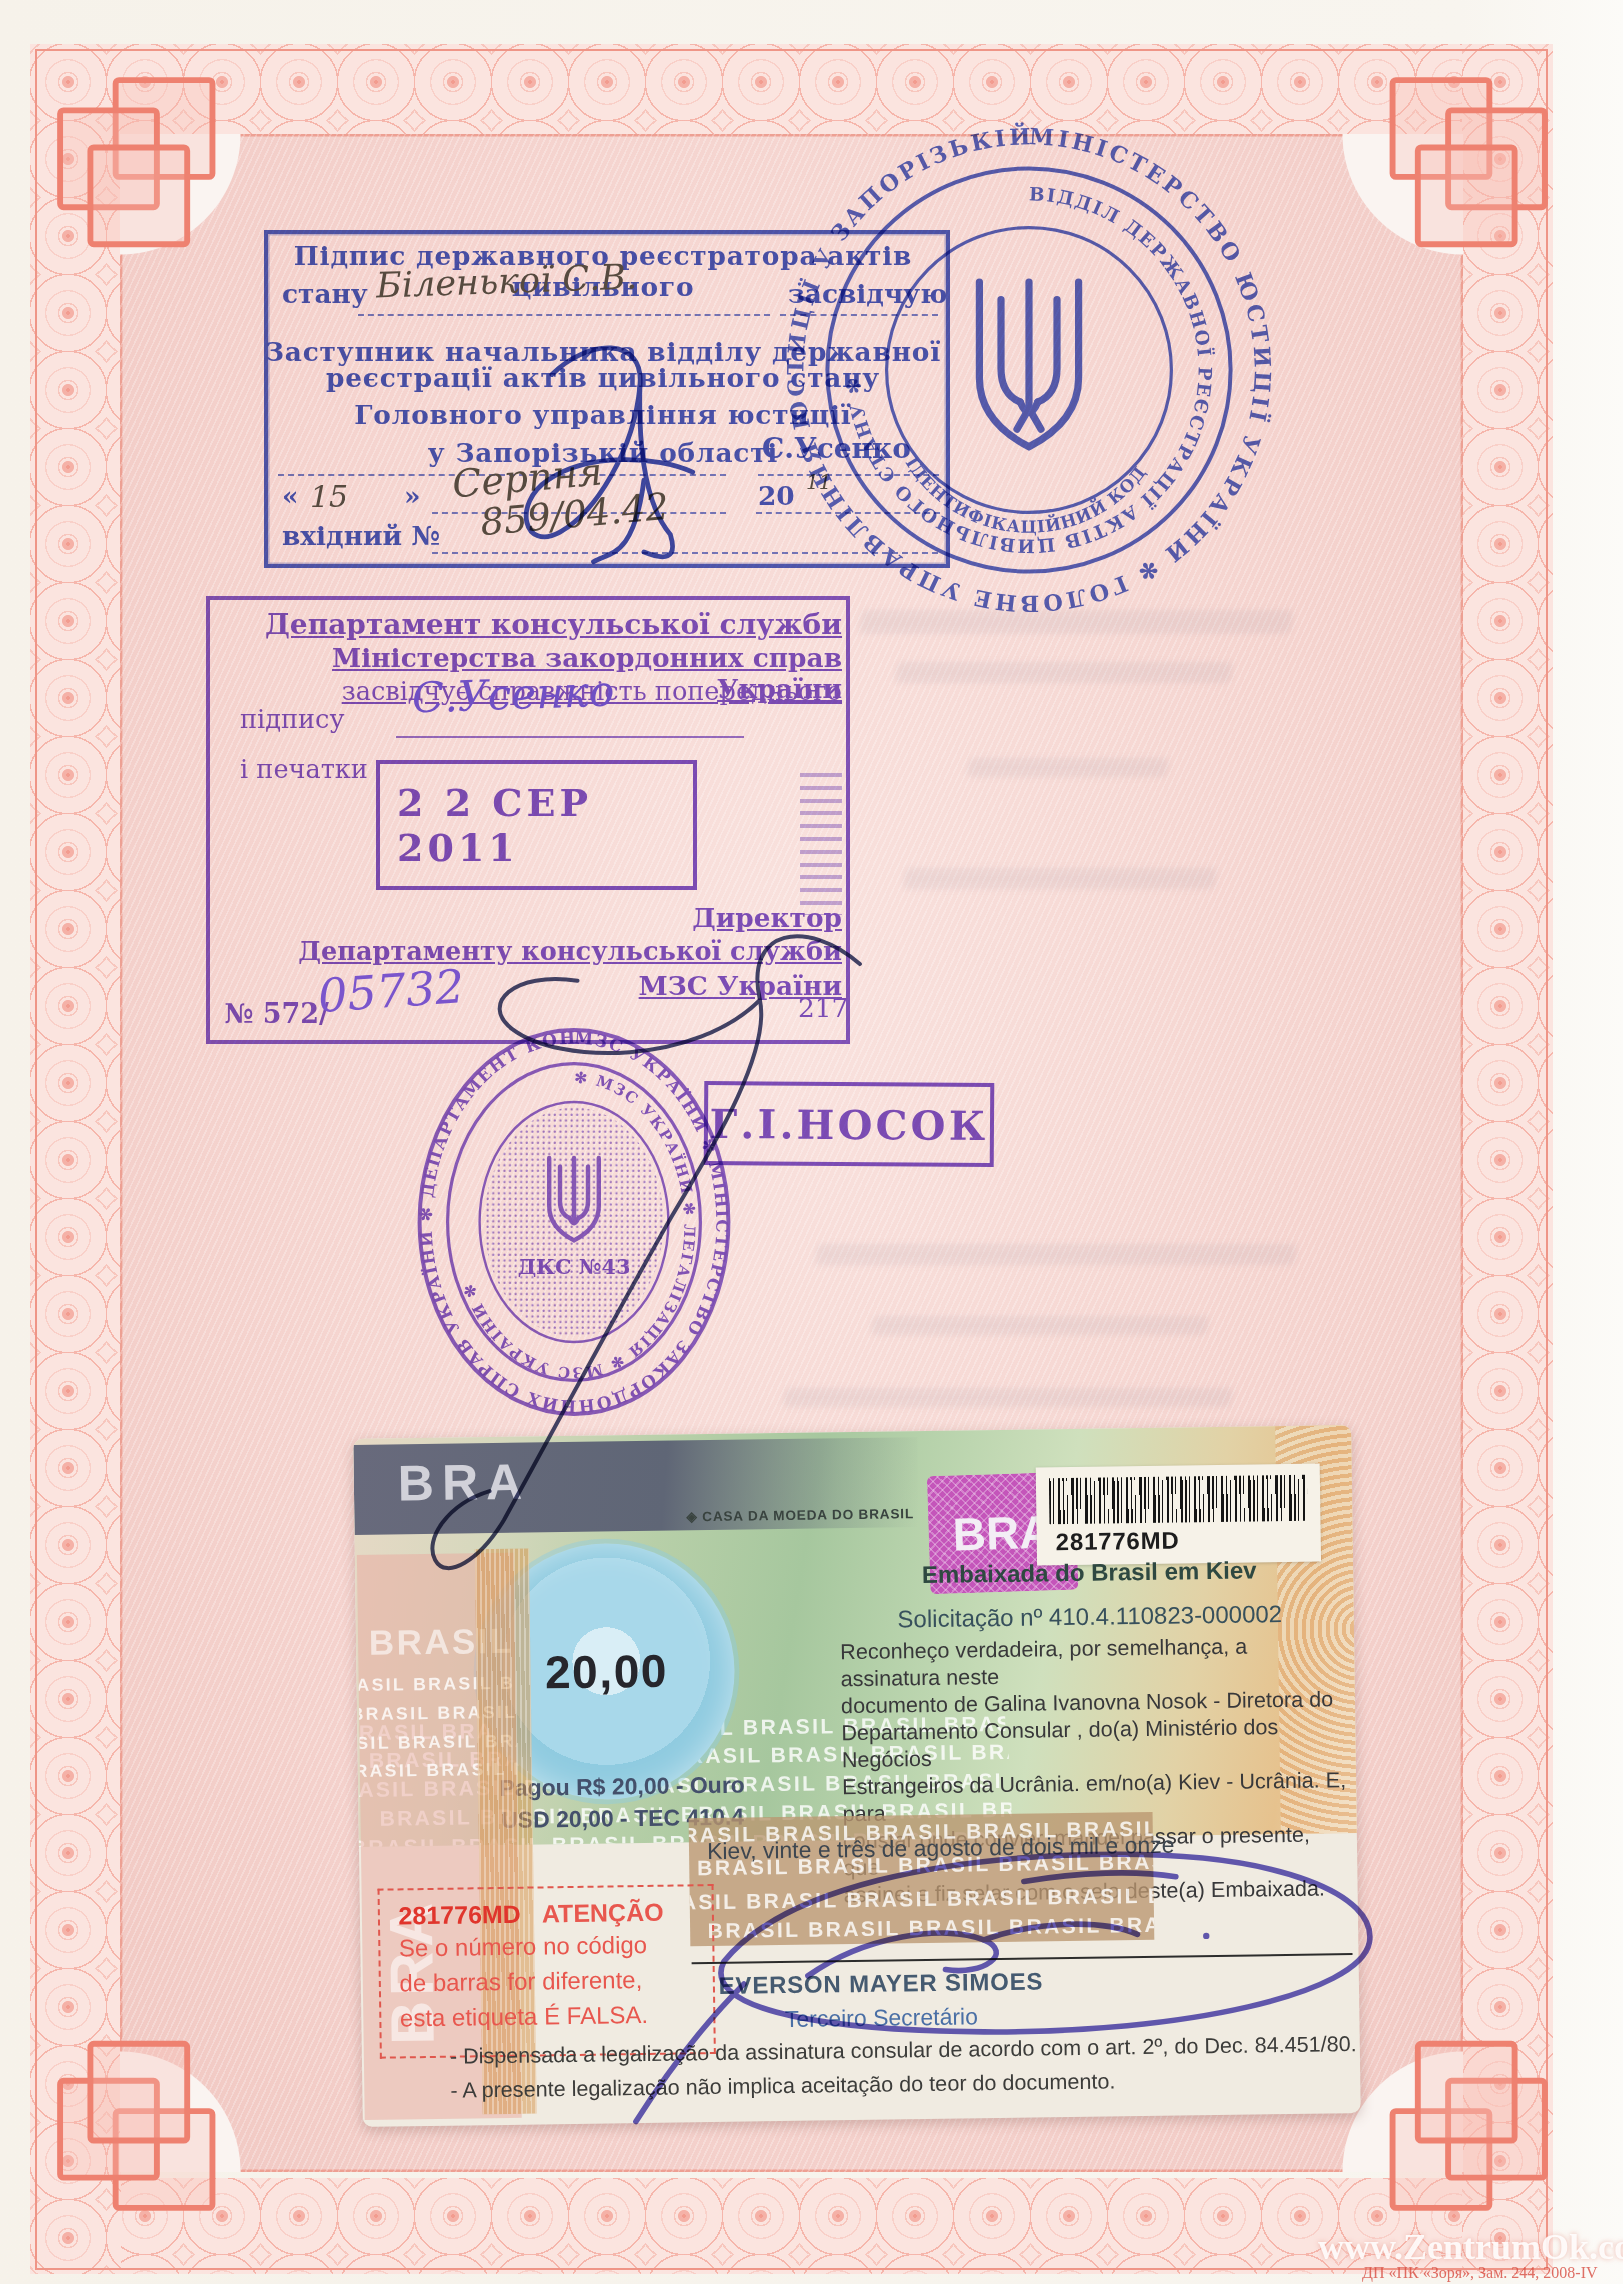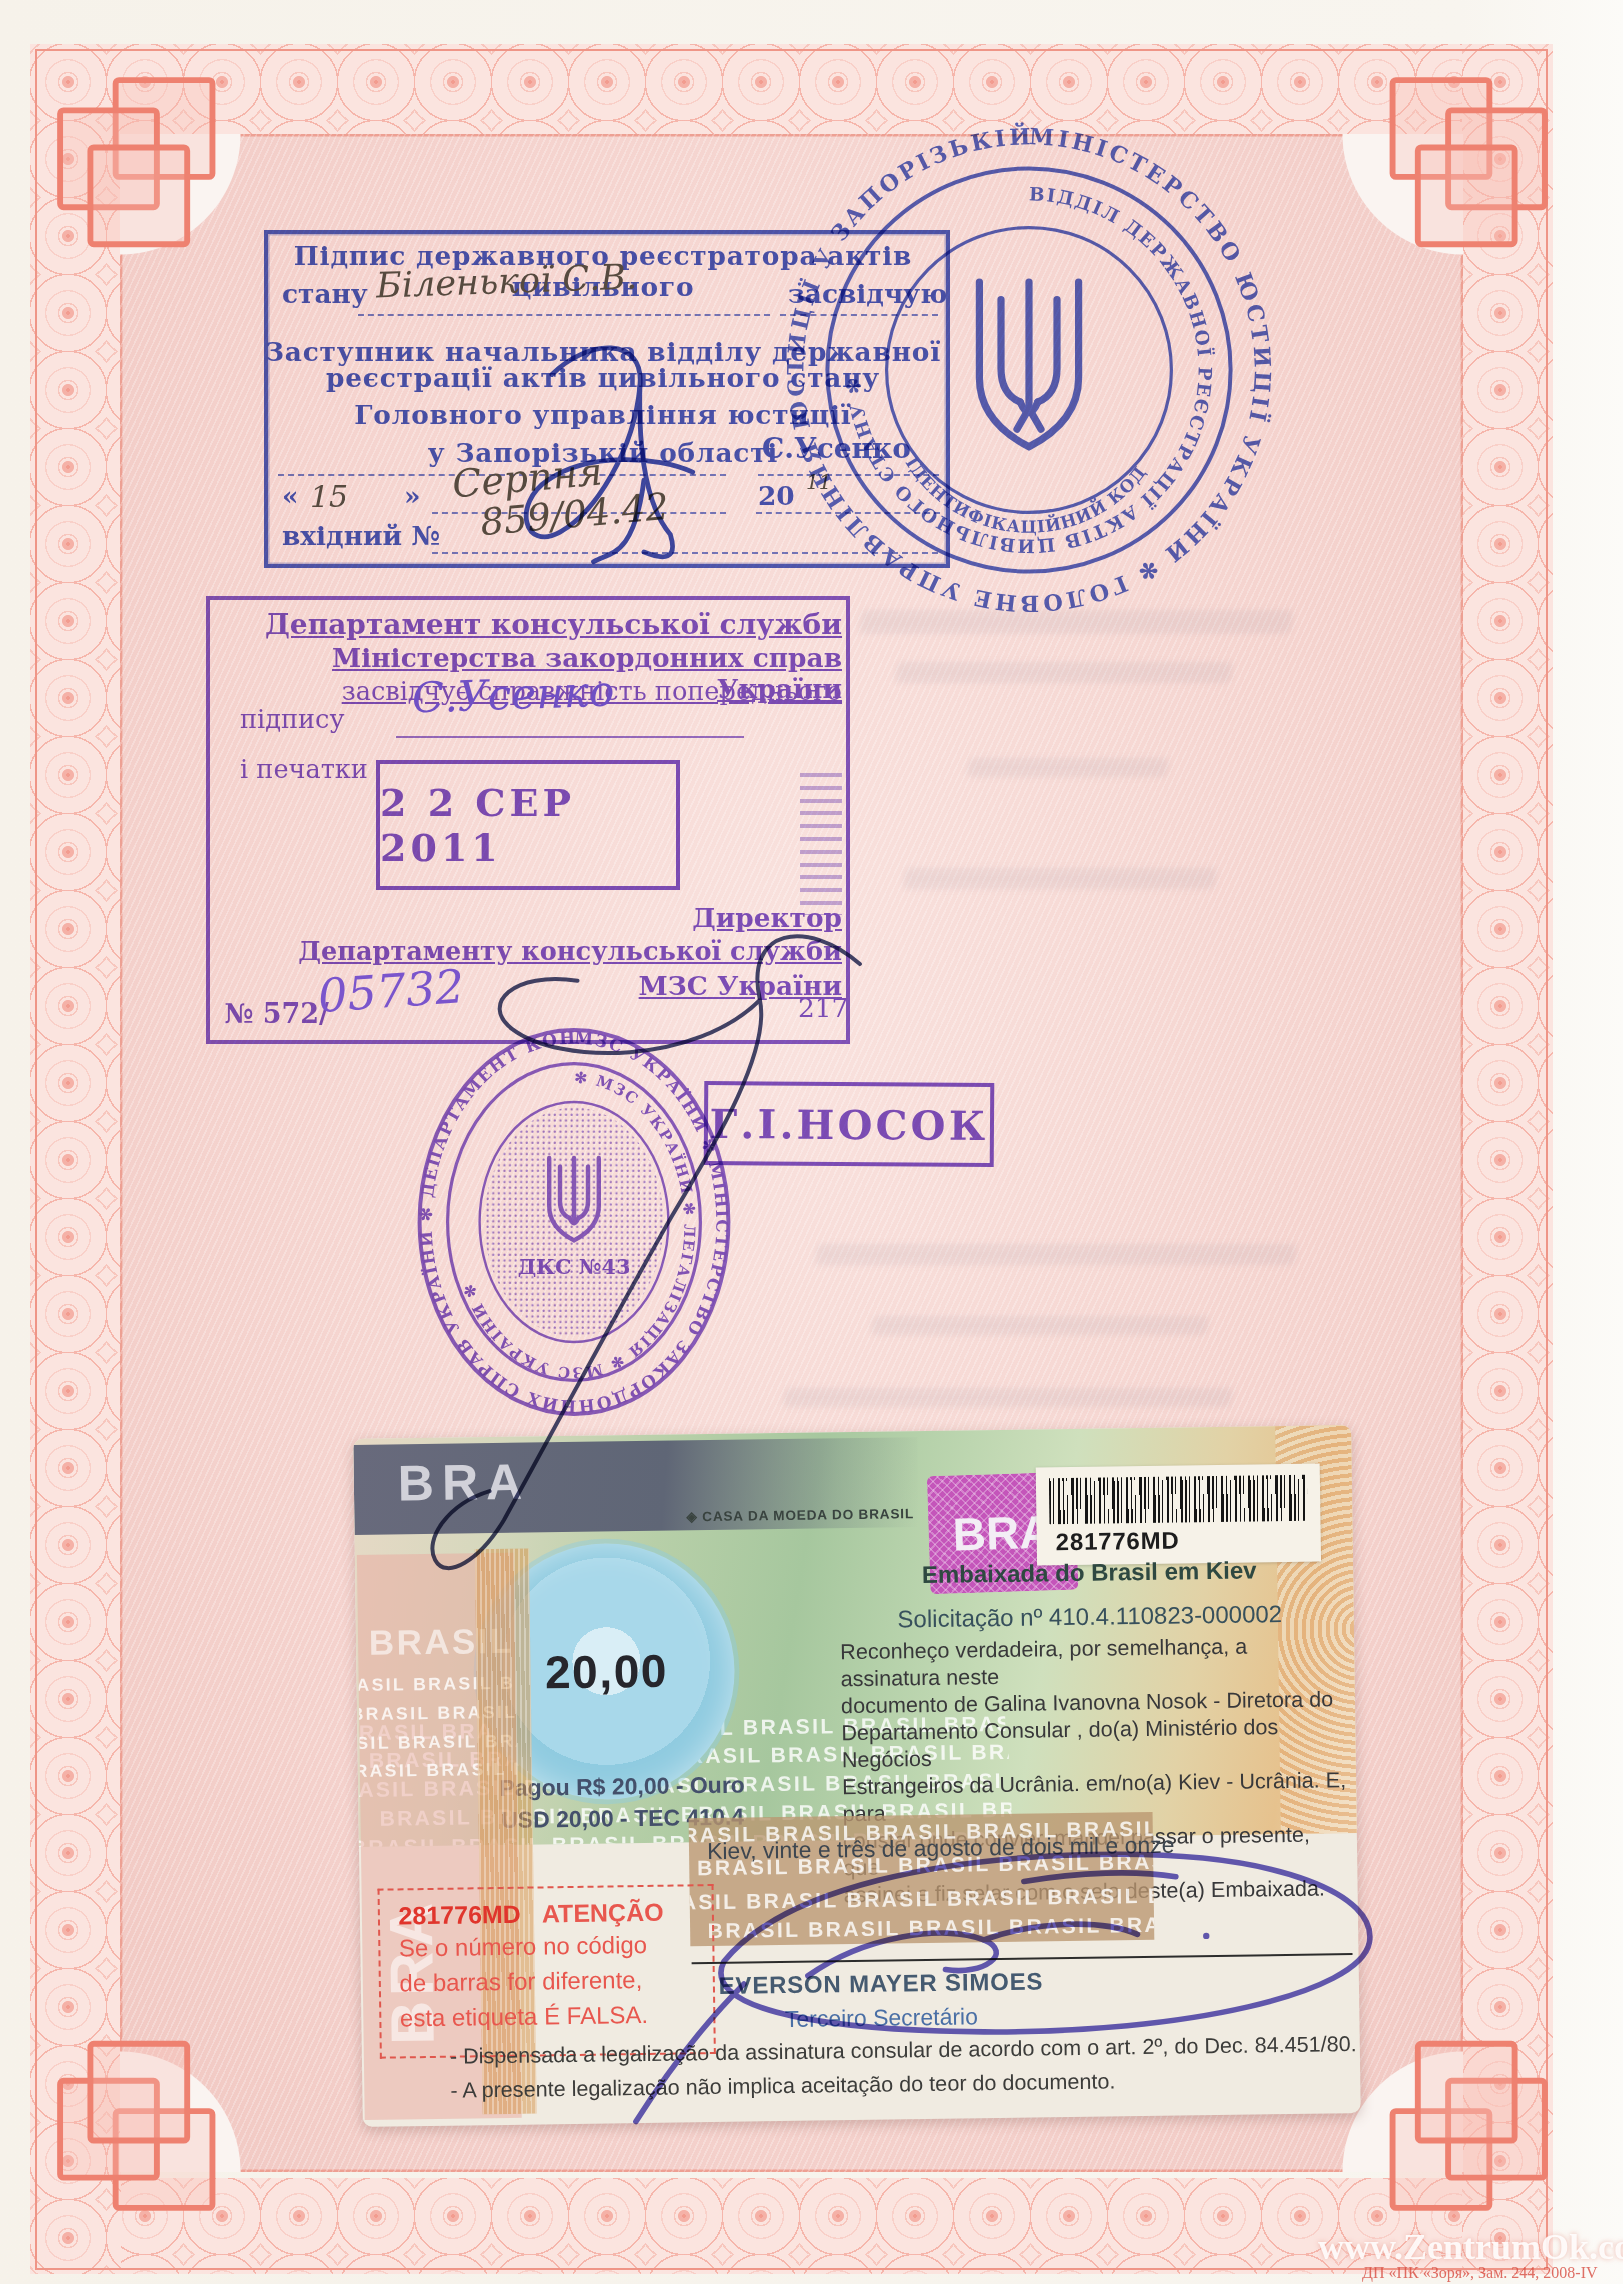--- a/index.html
+++ b/index.html
@@ -30,21 +30,21 @@
           box-shadow:inset 0 0 0 1.6px rgba(74,92,197,.35);opacity:.96;}
   .sb-line{position:absolute;left:264px;width:678px;text-align:center;font-weight:bold;font-size:26.4px;letter-spacing:0.8px;}
   .sb-left{position:absolute;font-weight:bold;font-size:26.4px;}
   .uline{position:absolute;border-top:2.4px dashed rgba(74,92,197,.75);}
   .hand{position:absolute;font-family:"DejaVu Serif",serif;font-style:italic;color:#564a3f;white-space:nowrap;}
   
   .stamppurple{color:#7e55ce;mix-blend-mode:multiply;}
   .sp-box{position:absolute;left:206px;top:596px;width:636px;height:440px;border:4.8px solid #7e55ce;opacity:.96;}
   .sp-line{position:absolute;left:206px;width:636px;text-align:right;font-weight:bold;font-size:26.4px;text-decoration:underline;}
   .sp-datebox{position:absolute;left:376px;top:760px;width:296px;height:122px;border:4px solid #7e55ce;
-              display:flex;align-items:center;justify-content:center;font-weight:bold;font-size:38px;letter-spacing:4px;color:#7e55ce;}
+              display:flex;align-items:center;justify-content:center;font-weight:bold;font-size:38px;letter-spacing:4px;color:#7e55ce;padding-left:17px;}
   .sp-dash{position:absolute;left:800px;top:773px;width:42px;height:142px;
            background:repeating-linear-gradient(180deg, rgba(126,87,207,.45) 0 4px, transparent 4px 12.8px);}
   .nosok{position:absolute;left:704px;top:1082px;width:282px;height:76px;border:4.8px solid #7e55ce;
          display:flex;align-items:center;justify-content:center;font-weight:bold;font-size:40px;letter-spacing:3.2px;
          color:#7e55ce;mix-blend-mode:multiply;transform:rotate(.4deg);}
   
   .email-mark{position:absolute;left:894px;top:806px;font-family:"DejaVu Serif",serif;font-weight:900;
               font-size:51px;letter-spacing:-0.8px;color:#161616;z-index:50;}
   .site-mark{position:absolute;left:1318px;top:2226px;font-family:"Liberation Serif",serif;font-weight:bold;
              font-size:36px;color:rgba(255,255,255,.88);text-shadow:0 0 4.8px rgba(230,140,125,.6);z-index:50;}

